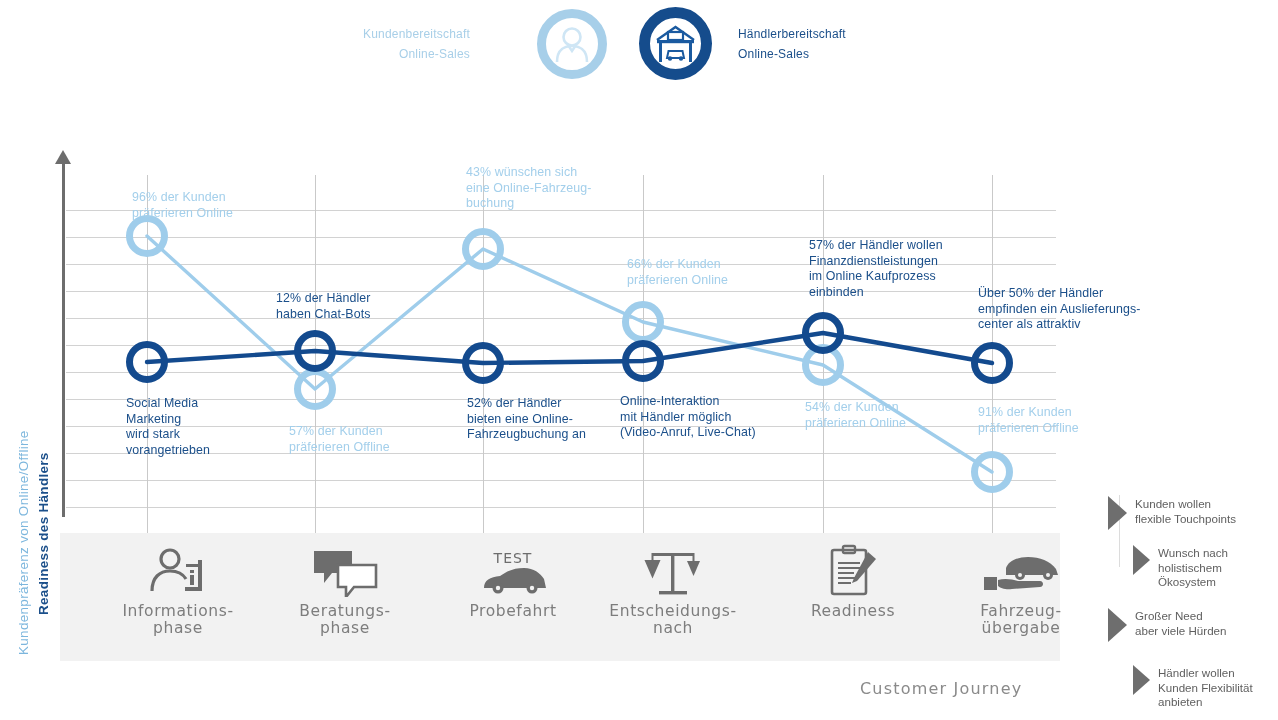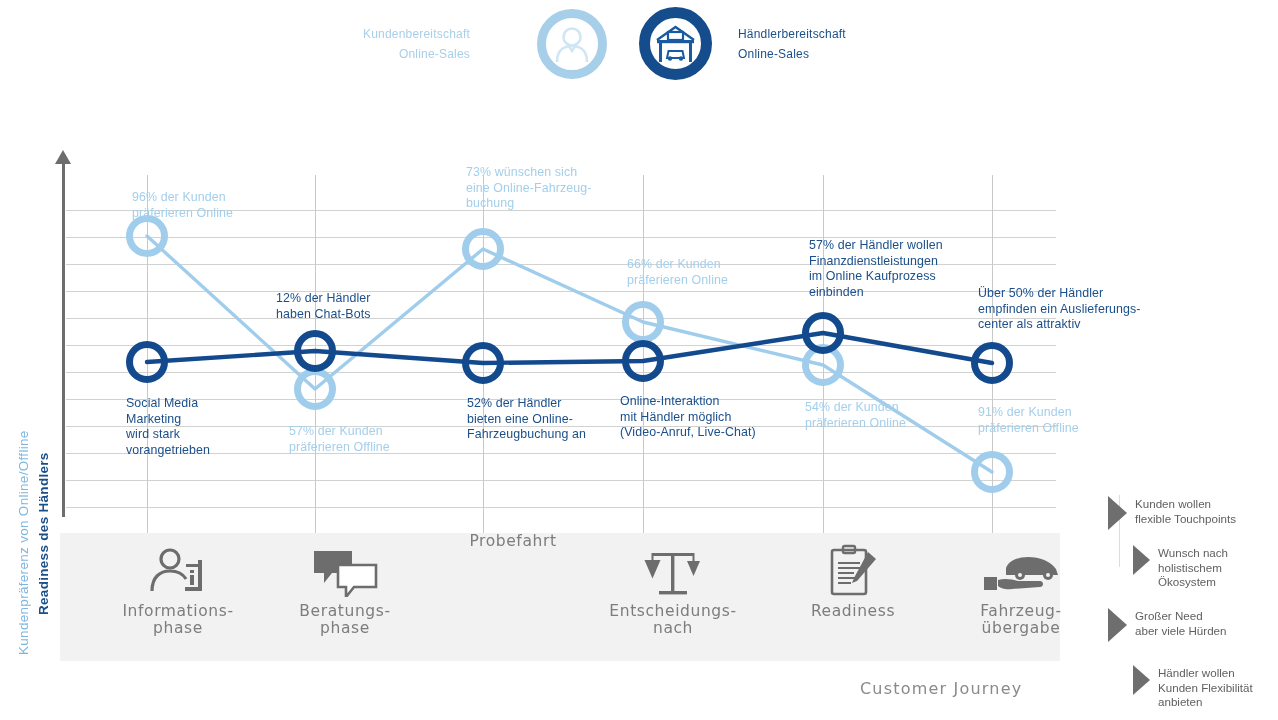--- a/index.html
+++ b/index.html
@@ -149,21 +149,21 @@
     <div class="ann light" style="left:132px;top:20px;width:170px;margin-top:20px;">96% der Kunden
 präferieren Online</div>
     <div class="ann dark" style="left:126px;top:246px;width:150px;">Social Media
 Marketing
 wird stark
 vorangetrieben</div>
     <div class="ann dark" style="left:276px;top:141px;width:180px;">12% der Händler
 haben Chat-Bots</div>
     <div class="ann light" style="left:289px;top:274px;width:180px;">57% der Kunden
 präferieren Offline</div>
-    <div class="ann light" style="left:466px;top:15px;width:190px;">73% wünschen sich
+    <div class="ann light" style="left:466px;top:15px;width:190px;">43% wünschen sich
 eine Online-Fahrzeug-
 buchung</div>
     <div class="ann dark" style="left:467px;top:246px;width:190px;">52% der Händler
 bieten eine Online-
 Fahrzeugbuchung an</div>
     <div class="ann light" style="left:627px;top:107px;width:180px;">66% der Kunden
 präferieren Online</div>
     <div class="ann dark" style="left:620px;top:244px;width:210px;">Online-Interaktion
 mit Händler möglich
 (Video-Anruf, Live-Chat)</div>
@@ -203,20 +203,30 @@
         <svg width="70" height="50" viewBox="0 0 70 50">
           <path d="M4 4 H42 V26 H22 L14 36 V26 H4 Z" fill="#6d6d6d"></path>
           <path d="M28 18 H66 V40 H44 L36 50 V40 H28 Z" fill="#ffffff" stroke="#6d6d6d" stroke-width="2.6"></path>
         </svg>
       </div>
       <div class="plabel">Beratungs-
 phase</div>
     </div>
 
     <div class="phase" style="left:363px;width:180px;">
+      <div class="ic">
+        <svg width="78" height="52" viewBox="0 0 78 52">
+          <text x="39" y="17" font-family="DejaVu Sans, sans-serif" font-size="14" fill="#6d6d6d" text-anchor="middle" letter-spacing="1">TEST</text>
+          <path d="M10 42 C10 34 16 31 26 30 C33 25 40 22 50 22 C60 22 66 27 70 33 L72 42 Z" fill="#6d6d6d"></path>
+          <circle cx="24" cy="42" r="5.5" fill="#6d6d6d"></circle>
+            <circle cx="24" cy="42" r="2.2" fill="#f2f2f2"></circle>
+          <circle cx="58" cy="42" r="5.5" fill="#6d6d6d"></circle>
+            <circle cx="58" cy="42" r="2.2" fill="#f2f2f2"></circle>
+        </svg>
+      </div>
       <div class="plabel">Probefahrt</div>
     </div>
 
     <div class="phase" style="left:523px;width:180px;">
       <div class="ic">
         <svg width="62" height="54" viewBox="0 0 62 54">
           <rect x="29" y="8" width="3.4" height="40" fill="#6d6d6d"></rect>
           <rect x="10" y="8" width="42" height="3" fill="#6d6d6d"></rect>
           <rect x="17" y="46" width="28" height="3.4" fill="#6d6d6d"></rect>
           <path d="M4 16 L17 16 L10.5 31 Z" fill="#6d6d6d"></path>

